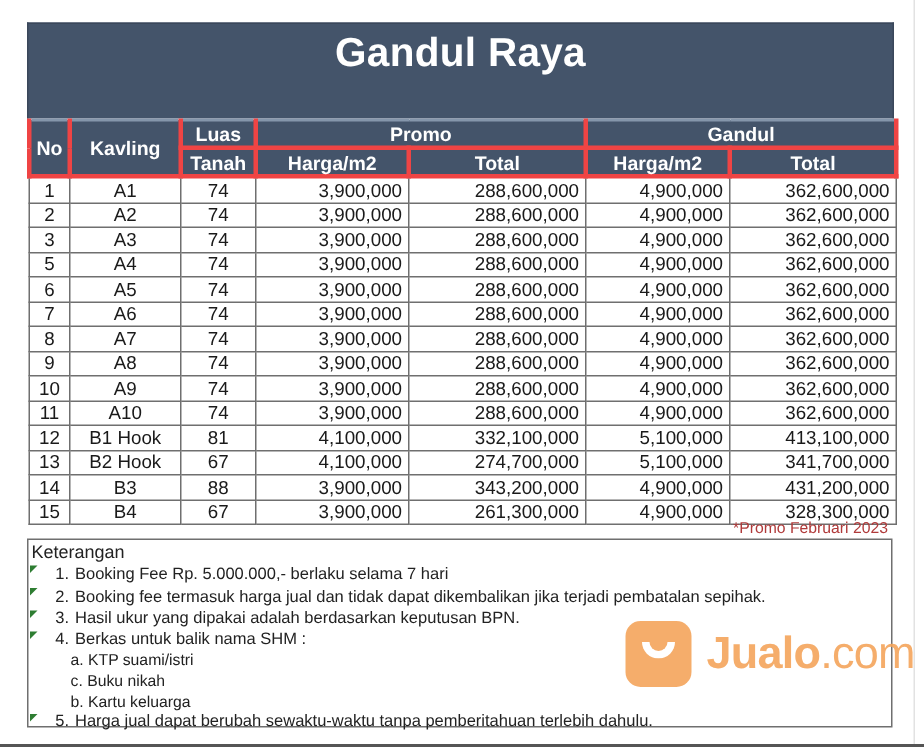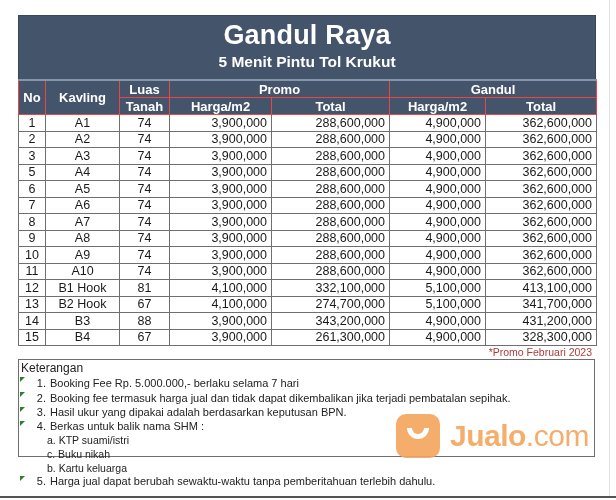--- a/index.html
+++ b/index.html
@@ -2,53 +2,52 @@
 <html><head>
   <meta charset="utf-8">
   <style>
     html, body { margin: 0; padding: 0; background: #ffffff; }
     body { width: 616px; height: 500px; position: relative; overflow: hidden; font-family: "Liberation Sans", sans-serif; }
     .sheet { position: absolute; left: 18px; top: 15px; width: 578px; }
     .title-block { background: #44546a; height: 64px; text-align: center; color: #ffffff; border: 1px solid #3a475a; border-bottom: none; box-sizing: border-box; }
     .title { font-size: 27px; font-weight: bold; padding-top: 3px; line-height: 32px; letter-spacing: 0.2px; }
     .subtitle { font-size: 15.5px; font-weight: bold; line-height: 20px; margin-top: 1px; }
     table.price { border-collapse: collapse; width: 578px; table-layout: fixed; font-size: 12.5px; }
-    table.price th { background: #44546a; color: #ffffff; font-weight: bold; border: 1px solid #ef4444; height: 16px; line-height: 15px; padding: 0; font-size: 13px; }
+    table.price th { background: #44546a; color: #ffffff; font-weight: bold; border: 3px solid #ef4444; height: 16px; line-height: 15px; padding: 0; font-size: 13px; }
     table.price thead tr:first-child th { border-top: 2px solid #8596ab; }
     table.price td { border: 1px solid #6f6f6f; height: 15.5px; line-height: 14px; padding: 0 4px; color: #1a1a1a; white-space: nowrap; }
     td.c { text-align: center; }
     td.r { text-align: right; }
     td.muted { color: #b8b8b8; }
     .promo-note { position: absolute; right: 24px; top: 346px; font-size: 10.5px; color: #b03a3a; }
-    .notes { position: absolute; left: 18px; top: 359px; width: 577px; height: 98px; border: 1px solid #6f6f6f; box-sizing: border-box; font-size: 11px; color: #222; }
+    .notes { position: absolute; left: 18px; top: 359px; width: 577px; height: 126px; border: 1px solid #6f6f6f; box-sizing: border-box; font-size: 11px; color: #222; }
     .notes .head { font-size: 12px; padding-left: 2px; line-height: 15px; margin-top: 1px; }
     .note { position: relative; line-height: 13.5px; white-space: nowrap; }
     .note.big { font-size: 11px; line-height: 15px; }
     .note .num { display: inline-block; width: 14px; text-align: right; margin-right: 4px; }
     .note.l1 { padding-left: 13px; }
     .note.l2 { padding-left: 28px; font-size: 10.5px; line-height: 14px; }
     .tri { position: absolute; left: 1px; top: 1px; width: 0; height: 0; border-top: 5px solid #2e7d32; border-right: 5px solid transparent; }
     .outer-line { position: absolute; left: 0; top: 496px; width: 616px; height: 2px; background: #555; }
     .right-line { position: absolute; left: 609px; top: 0; width: 1px; height: 496px; background: #e2e2e2; }
-    .logo { position: absolute; left: 396px; top: 414px; display: flex; align-items: center; opacity: 0.9; }
+    .logo { position: absolute; left: 417px; top: 414px; display: flex; align-items: center; opacity: 0.9; }
     .logo-badge { width: 44px; height: 44px; background: #f4a55c; border-radius: 10px; position: relative; }
     .logo-badge .smile { position: absolute; left: 11px; top: 14px; width: 22px; height: 11px; border: 5px solid #ffffff; border-top: none; border-radius: 0 0 16px 16px; box-sizing: border-box; }
     .logo-text { font-size: 30px; color: #f4a55c; margin-left: 10px; letter-spacing: -0.5px; }
     .logo-text b { font-weight: bold; }
     .logo-text span { font-weight: normal; }
   </style>
 </head>
 <body>
 
 <div class="right-line"></div>
 
 <div class="sheet">
   <div class="title-block">
     <div class="title">Gandul Raya</div>
-    <div class="subtitle">5 Menit Pintu Tol Krukut</div>
   </div>
 
   <table class="price">
     <colgroup>
       <col style="width:27px">
       <col style="width:74px">
       <col style="width:50px">
       <col style="width:102px">
       <col style="width:118px">
       <col style="width:96px">

